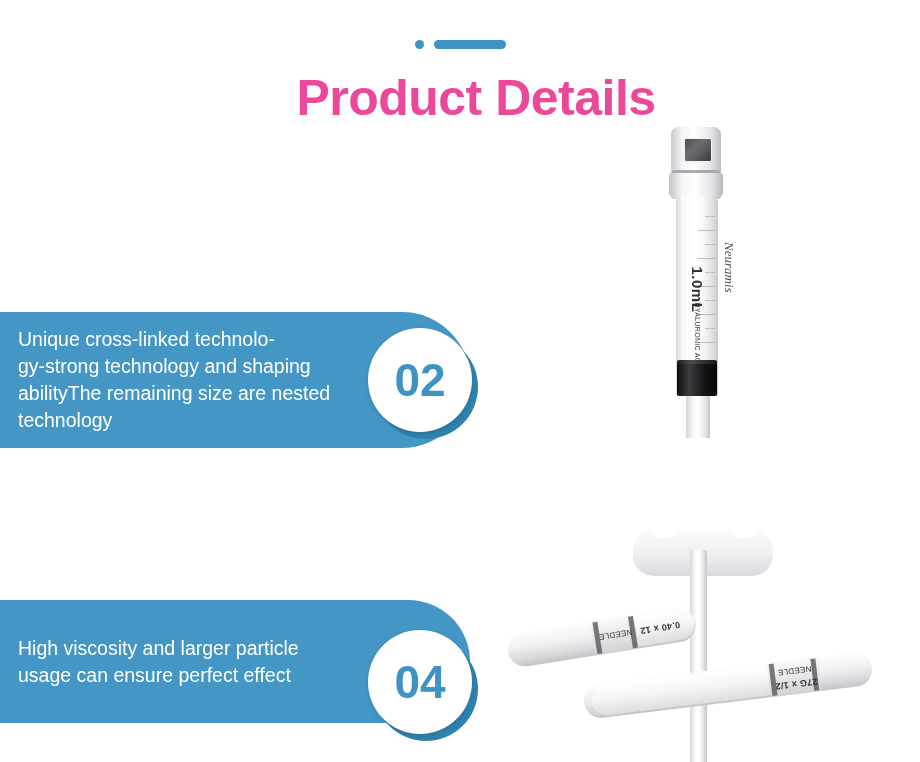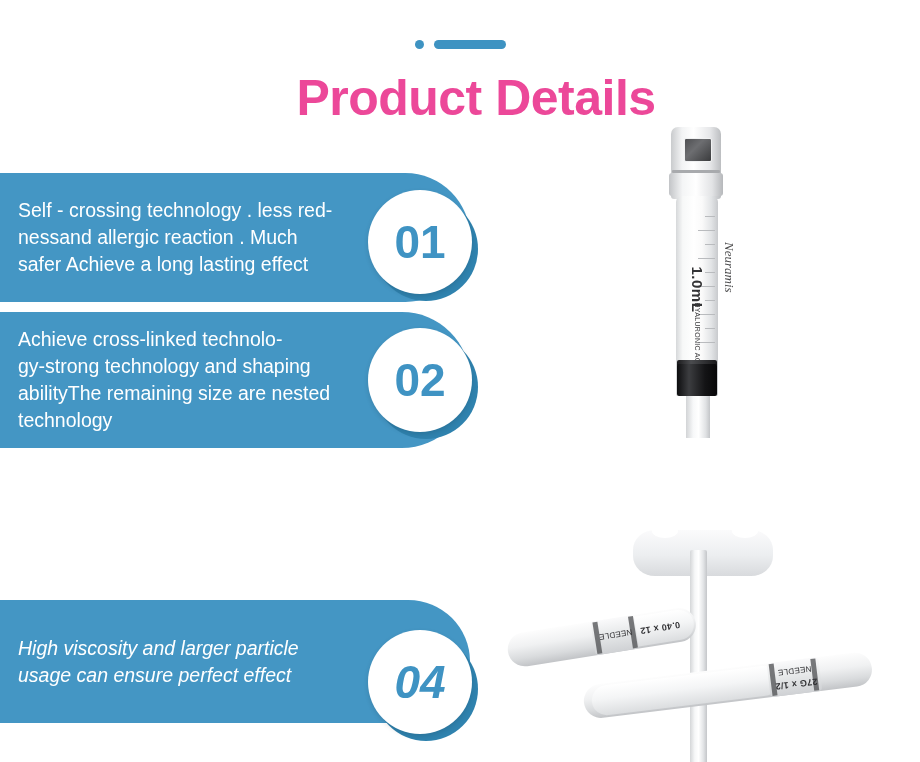--- a/index.html
+++ b/index.html
@@ -334,53 +334,39 @@
 
 <div id="page">
 
   <div class="header-deco">
     <span class="deco-dot"></span>
     <span class="deco-bar"></span>
   </div>
 
   <div class="page-title">Product Details</div>
 
-  <div class="feature" style="left:0; top:173px; width:500px; height:129px;">
-    <div class="bar" style="width:470px; height:129px;"></div>
-    <div class="bar-text" style="height:129px;">
-      <span class="ln">Self - crossing technology . less red-</span>
-      <span class="ln">nessand allergic reaction . Much</span>
-      <span class="ln">safer Achieve a long lasting effect</span>
-    </div>
-    <div class="num-wrap" style="left:368px; top:17px; width:112px; height:112px;">
-      <div class="num-ring" style="width:104px; height:104px;"></div>
-      <div class="num-circle" style="width:104px; height:104px;">
-        <span class="num">01</span>
-      </div>
-    </div>
-  </div>
 
   <div class="feature" style="left:0; top:312px; width:500px; height:136px;">
     <div class="bar" style="width:470px; height:136px;"></div>
     <div class="bar-text" style="height:136px;">
-      <span class="ln">Achieve cross-linked technolo-</span>
+      <span class="ln">Unique cross-linked technolo-</span>
       <span class="ln">gy-strong technology and shaping</span>
       <span class="ln">abilityThe remaining size are nested</span>
       <span class="ln">technology</span>
     </div>
     <div class="num-wrap" style="left:368px; top:16px; width:112px; height:112px;">
       <div class="num-ring" style="width:104px; height:104px;"></div>
       <div class="num-circle" style="width:104px; height:104px;">
         <span class="num">02</span>
       </div>
     </div>
   </div>
 
 
-  <div class="feature" style="left:0; top:600px; width:500px; height:123px;font-style:italic;">
+  <div class="feature" style="left:0; top:600px; width:500px; height:123px;">
     <div class="bar" style="width:470px; height:123px;"></div>
     <div class="bar-text" style="height:123px;">
       <span class="ln">High viscosity and larger particle</span>
       <span class="ln">usage can ensure perfect effect</span>
     </div>
     <div class="num-wrap" style="left:368px; top:30px; width:112px; height:112px;">
       <div class="num-ring" style="width:104px; height:104px;"></div>
       <div class="num-circle" style="width:104px; height:104px;">
         <span class="num">04</span>
       </div>

